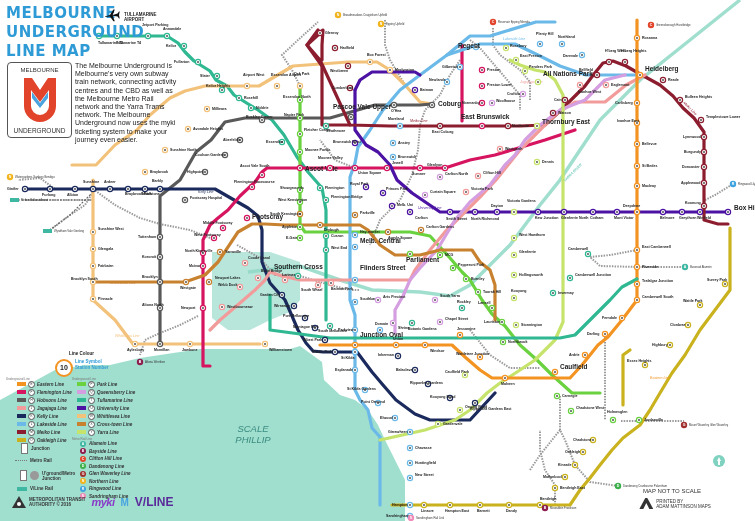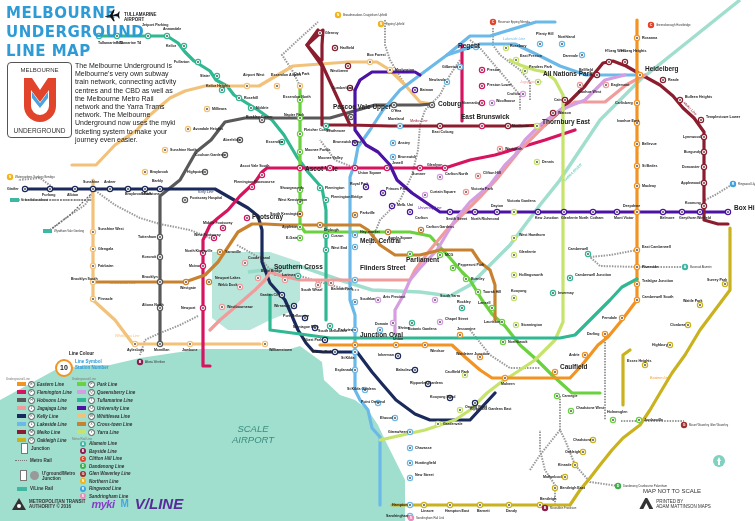--- a/index.html
+++ b/index.html
@@ -27,21 +27,21 @@
   .leg-lbl{font-style:italic;font-weight:bold;color:#333;font-size:4.5px;}
   .leg-mr{display:flex;align-items:center;height:7.5px;gap:3px;white-space:nowrap;}
   .leg-mr .md{width:6px;height:6px;border-radius:50%;color:#fff;font-size:3.5px;text-align:center;line-height:6px;font-weight:bold;}
   .leg-small{font-size:3px;color:#777;position:absolute;}
   .leg-misc{position:absolute;font-weight:bold;color:#333;font-size:4.5px;display:flex;align-items:center;gap:3px;white-space:nowrap;}
   .footer-logos{position:absolute;left:12px;top:495px;display:flex;align-items:center;gap:6px;}
   .mta{display:flex;align-items:center;gap:3px;}
   .mta .tx{font-size:4.5px;font-weight:bold;color:#333;line-height:5px;}
   .myki{font-size:11px;font-weight:bold;color:#8a3ac8;font-style:italic;letter-spacing:-0.5px;}
   .metro{font-size:10px;font-weight:bold;color:#49a5e0;}
-  .vline{font-size:15px;font-weight:bold;font-style:italic;color:#5a2a9a;}
+  .vline{font-size:12px;font-weight:bold;color:#5a2a9a;}
   .nts{position:absolute;left:672px;top:488px;font-size:6px;color:#333;white-space:nowrap;transform:translateX(-50%);}
   .printed{position:absolute;left:675px;top:498px;display:flex;align-items:center;gap:3px;transform:translateX(-50%);}
   .printed .tx{font-size:4.5px;color:#333;line-height:5px;white-space:nowrap;}
   .north{position:absolute;left:713px;top:455px;width:12px;height:12px;border-radius:50%;background:#7fd1c0;}
   .north:after{content:"";position:absolute;left:4px;top:2px;border-left:2px solid transparent;border-right:2px solid transparent;border-bottom:4px solid #fff;}
   .north:before{content:"";position:absolute;left:5.3px;top:5px;width:1.5px;height:5px;background:#fff;}
   .bay-label{position:absolute;left:253px;top:423px;width:80px;text-align:center;font-size:9.5px;font-style:italic;color:#3a8c80;line-height:11px;transform:translateX(-50%);}
 </style>
 </head>
 <body>
@@ -1471,21 +1471,21 @@
     <path d="M9 14 L18 26 L27 14 L27 30 A9 9 0 0 1 9 30 Z" fill="#fff"></path>
     <path d="M10 16 L18 27 L26 16 L26 22 L18 32 L10 22 Z" fill="#4aa3df"></path>
   </svg>
   <div class="bot">UNDERGROUND</div>
 </div>
 
 <div class="intro">The Melbourne Underground is Melbourne's very own subway train network, connecting activity centres and the CBD as well as the Melbourne Metro Rail network and the Yarra Trams network. The Melbourne Underground now uses the myki ticketing system to make your journey even easier.</div>
 
 <div class="bay-label">
   <div>SCALE</div>
-  <div>AIRPORT</div>
+  <div>PHILLIP</div>
 </div>
 
 <div class="legend">
   <div class="leg-key">
     <div class="circ">10</div>
     <div class="k1">Line Colour</div>
     <div class="k2">Line Symbol</div>
     <div class="k3">Station Number</div>
   </div>
   <div class="leg-small" style="left:6px;top:37px;">Underground Line</div>

